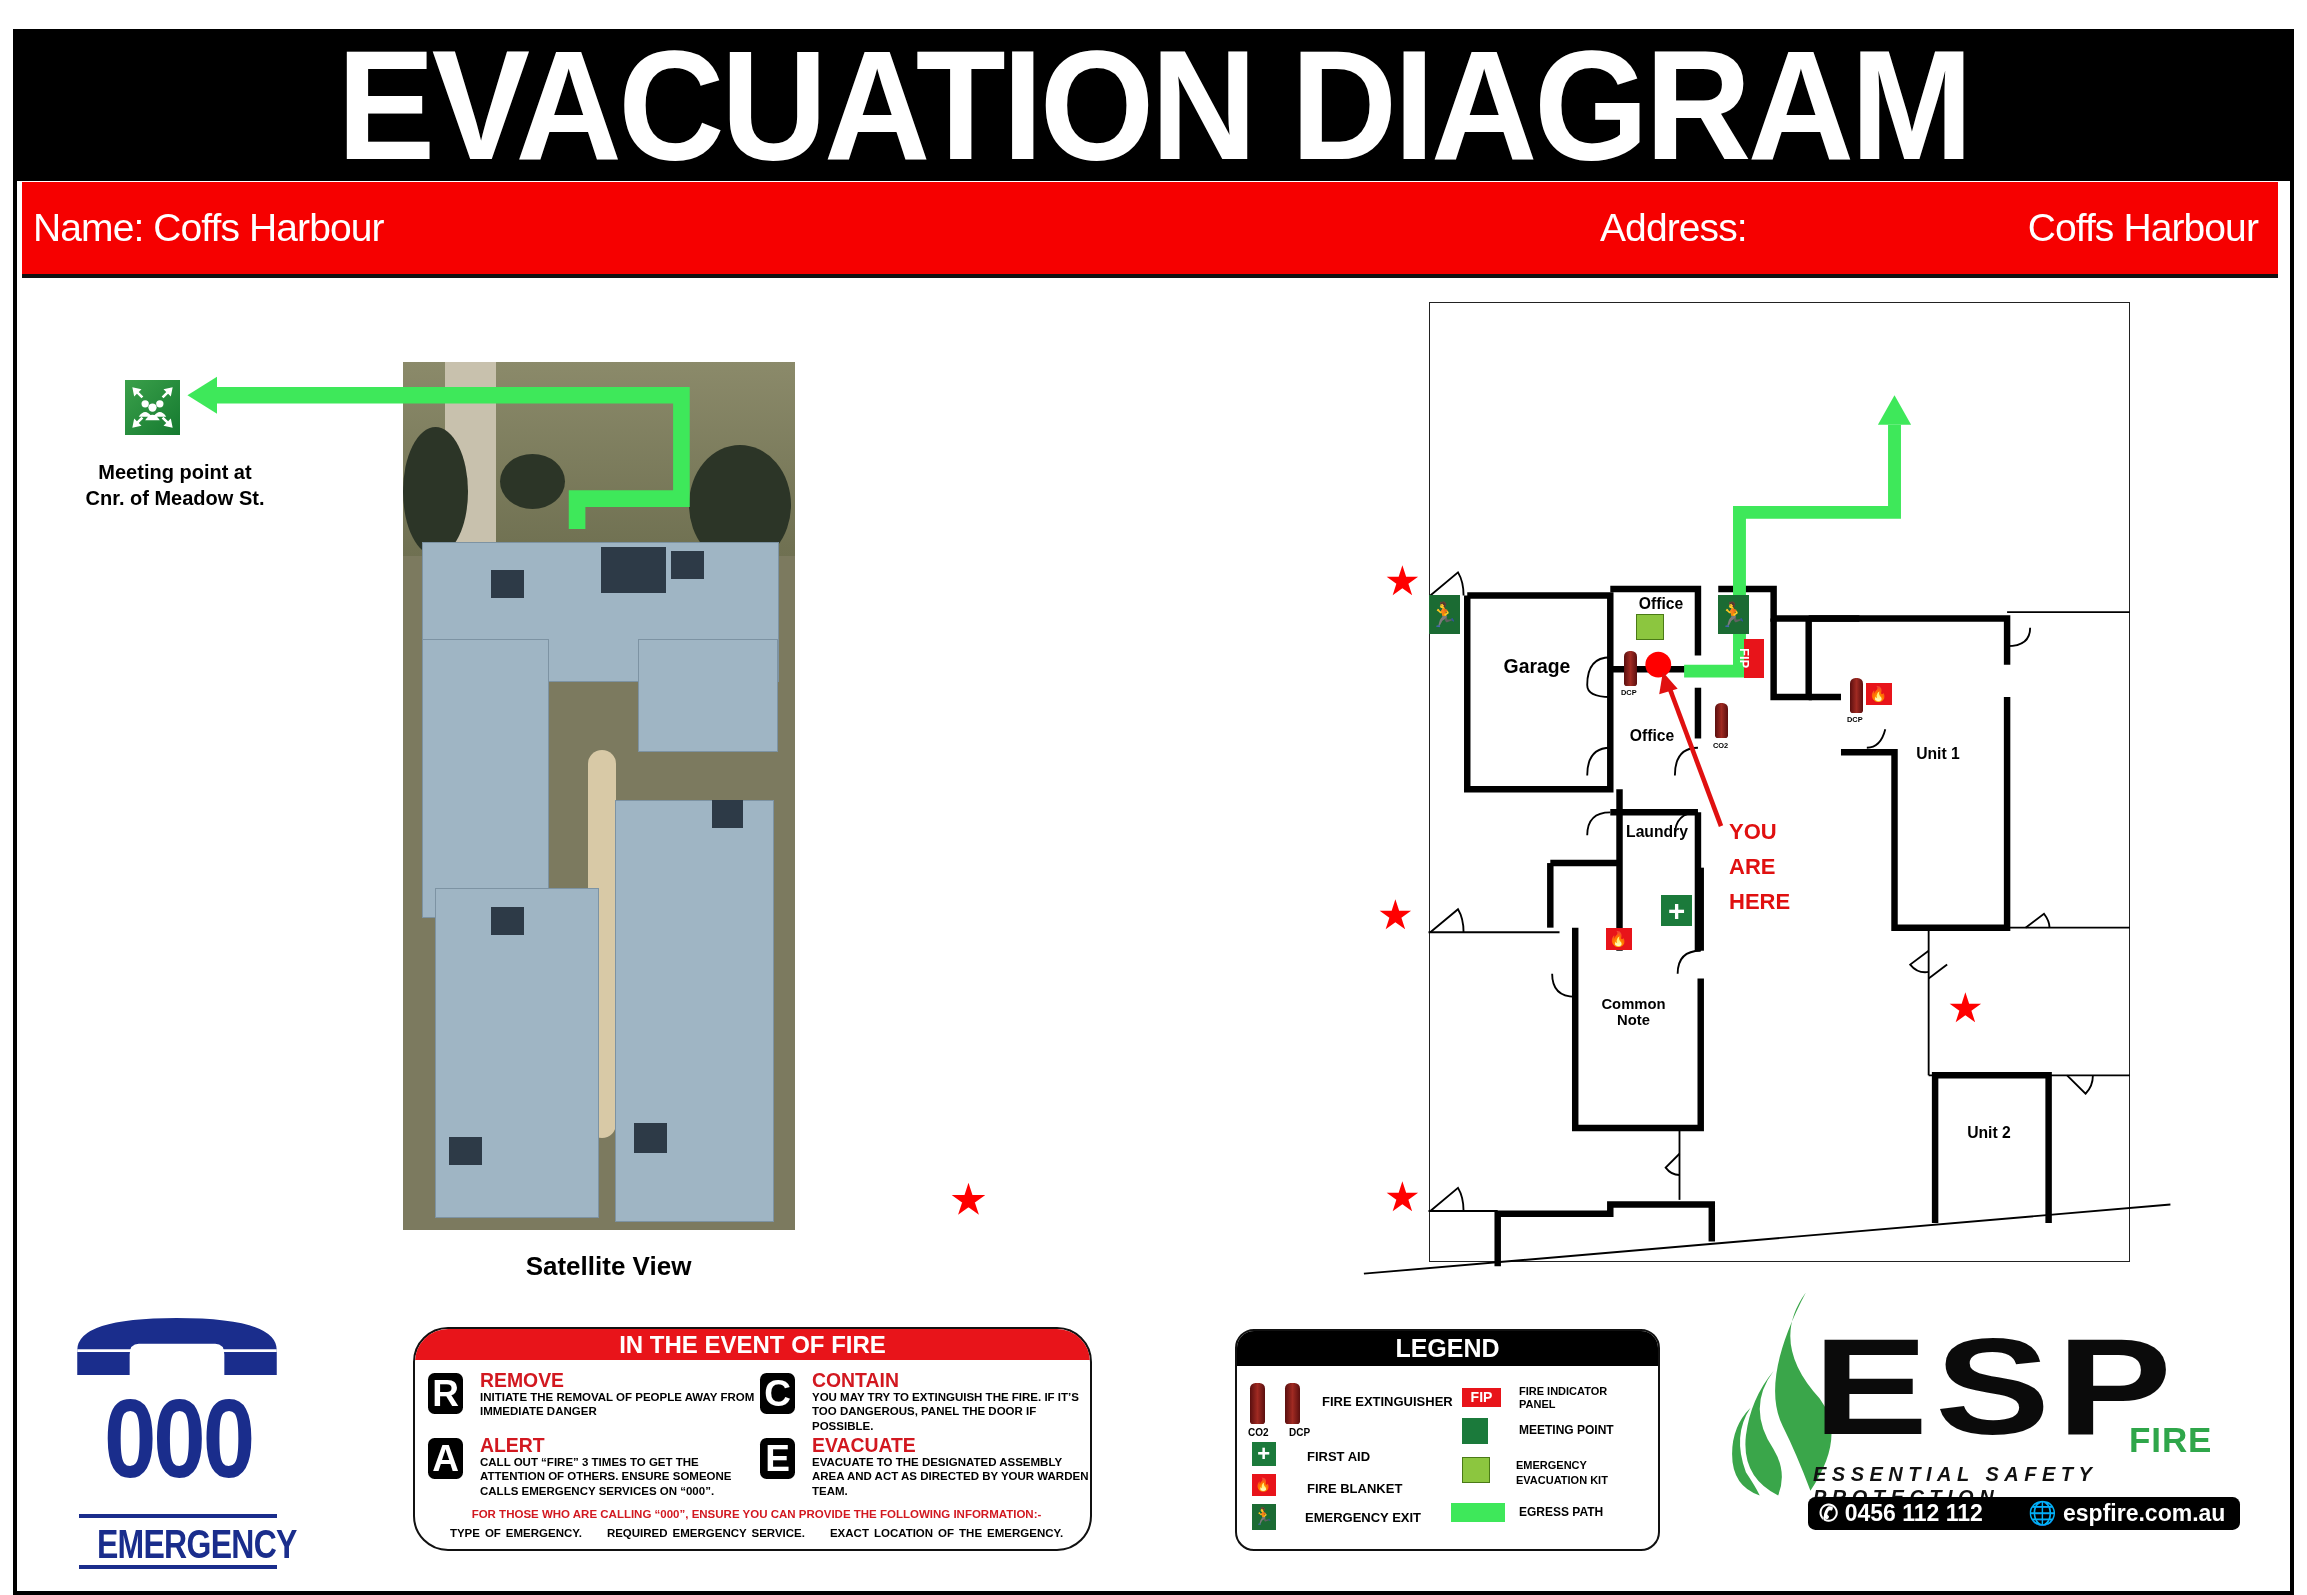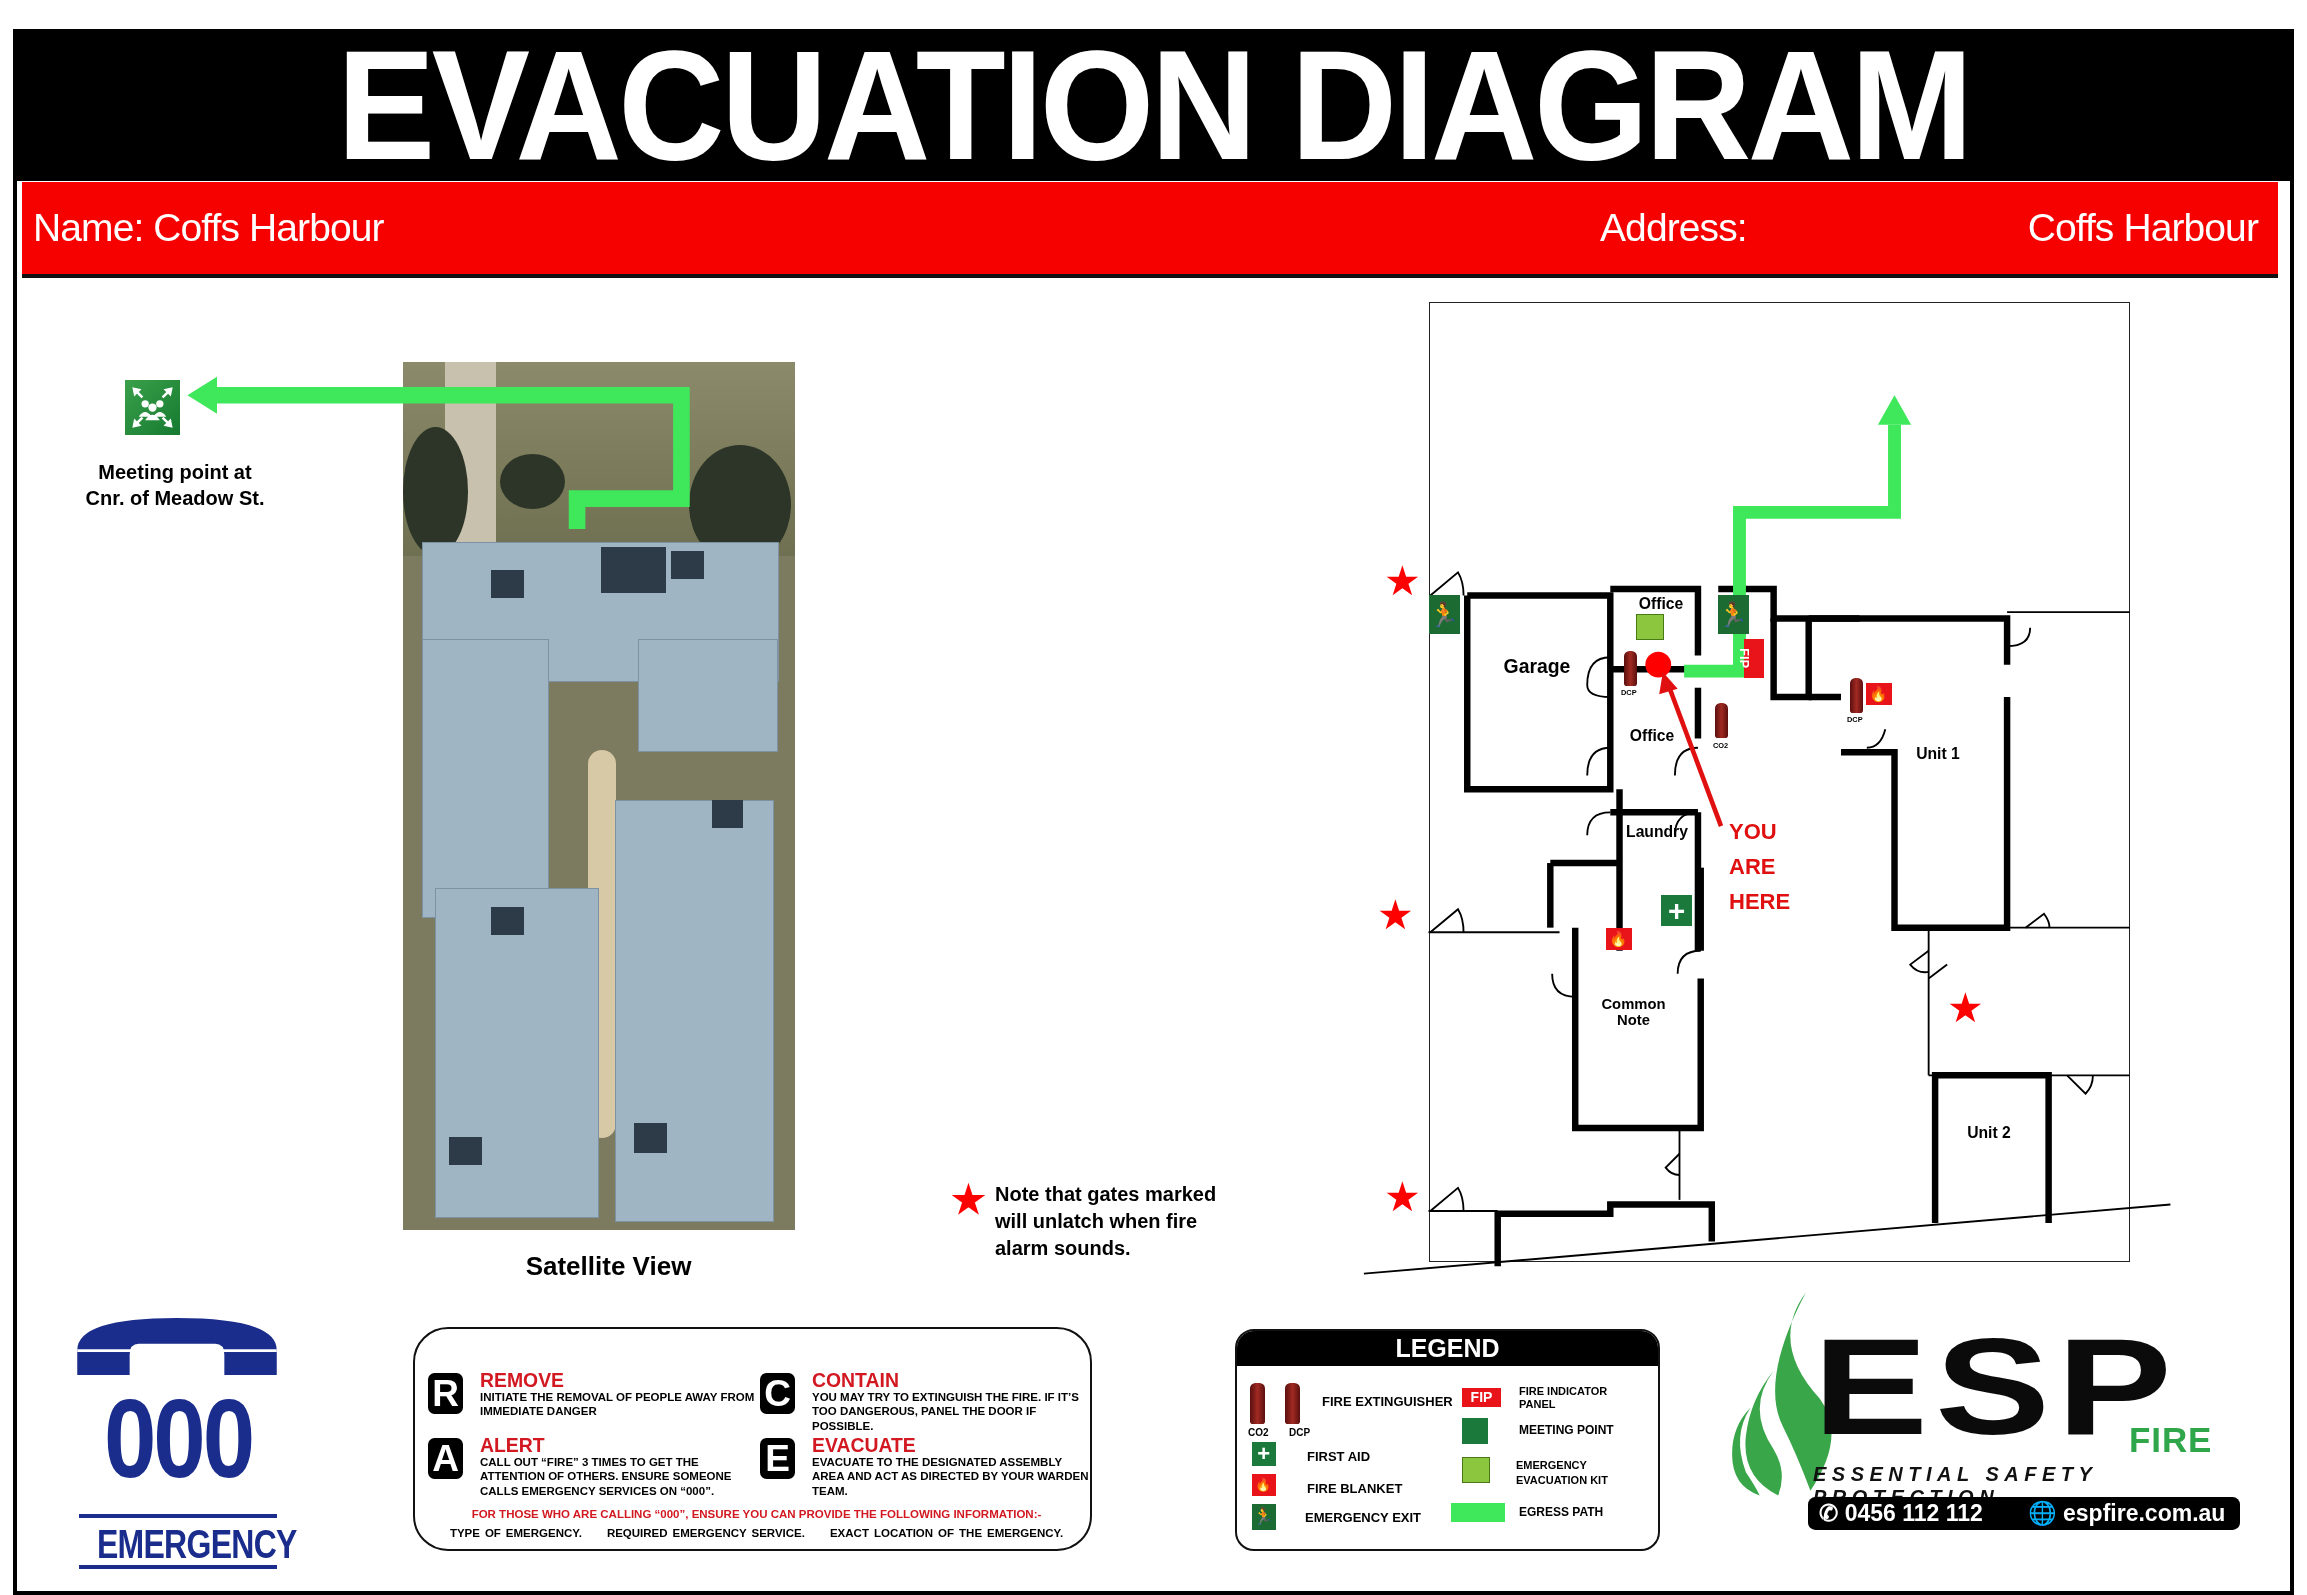--- a/index.html
+++ b/index.html
@@ -116,25 +116,20 @@
 </div>
 
 <svg class="abs" style="left:0;top:0;" width="831" height="554" viewBox="0 0 900 600">
   <polyline points="625,573 625,540 738,540 738,428 230,428" fill="none" stroke="#3ee85a" stroke-width="18" stroke-linejoin="miter"></polyline>
   <polygon points="203,428 235,408 235,448" fill="#3ee85a"></polygon>
 </svg>
 <div class="abs sat-label">Satellite View</div>
 
 <div class="abs note">
   <span class="star">★</span>
-  <div class="txt">
-    <div>Note that gates marked</div>
-    <div>will unlatch when fire</div>
-    <div>alarm sounds.</div>
-  </div>
 </div>
 
 <div class="abs plan-box"></div>
 <svg class="abs" style="left:0;top:0;" width="2307" height="1596" viewBox="0 0 2500 1729">
   <g fill="none" stroke="#000" stroke-width="7">
 
     <polyline points="1590,645 1745,645 1745,855 1590,855 1590,645"></polyline>
 
     <polyline points="1745,638 1840,638 1840,710"></polyline>
     <polyline points="1745,725 1840,725"></polyline>
@@ -237,20 +232,21 @@
     <path d="M0 35 Q0 0 108 0 Q217 0 217 35 L217 62 L160 62 L160 40 Q160 28 150 28 L67 28 Q57 28 57 40 L57 62 L0 62 Z" fill="#1a2d8c"></path>
     <rect x="0" y="34" width="217" height="3" fill="#fff"></rect>
   </svg>
   <div class="num">000</div>
   <div class="rule" style="top:196px;"></div>
   <div class="word">EMERGENCY</div>
   <div class="rule" style="top:247px;"></div>
 </div>
 
 <div class="abs fire-box">
+  <div class="hdr">IN THE EVENT OF FIRE</div>
   <div class="race" style="left:13px;top:44px;">
     <div class="letter">R</div>
     <div class="head">REMOVE</div>
     <div class="body">INITIATE THE REMOVAL OF PEOPLE AWAY FROM IMMEDIATE DANGER</div>
   </div>
   <div class="race" style="left:13px;top:109px;">
     <div class="letter">A</div>
     <div class="head">ALERT</div>
     <div class="body">CALL OUT “FIRE” 3 TIMES TO GET THE ATTENTION OF OTHERS. ENSURE SOMEONE CALLS EMERGENCY SERVICES ON “000”.</div>
   </div>

